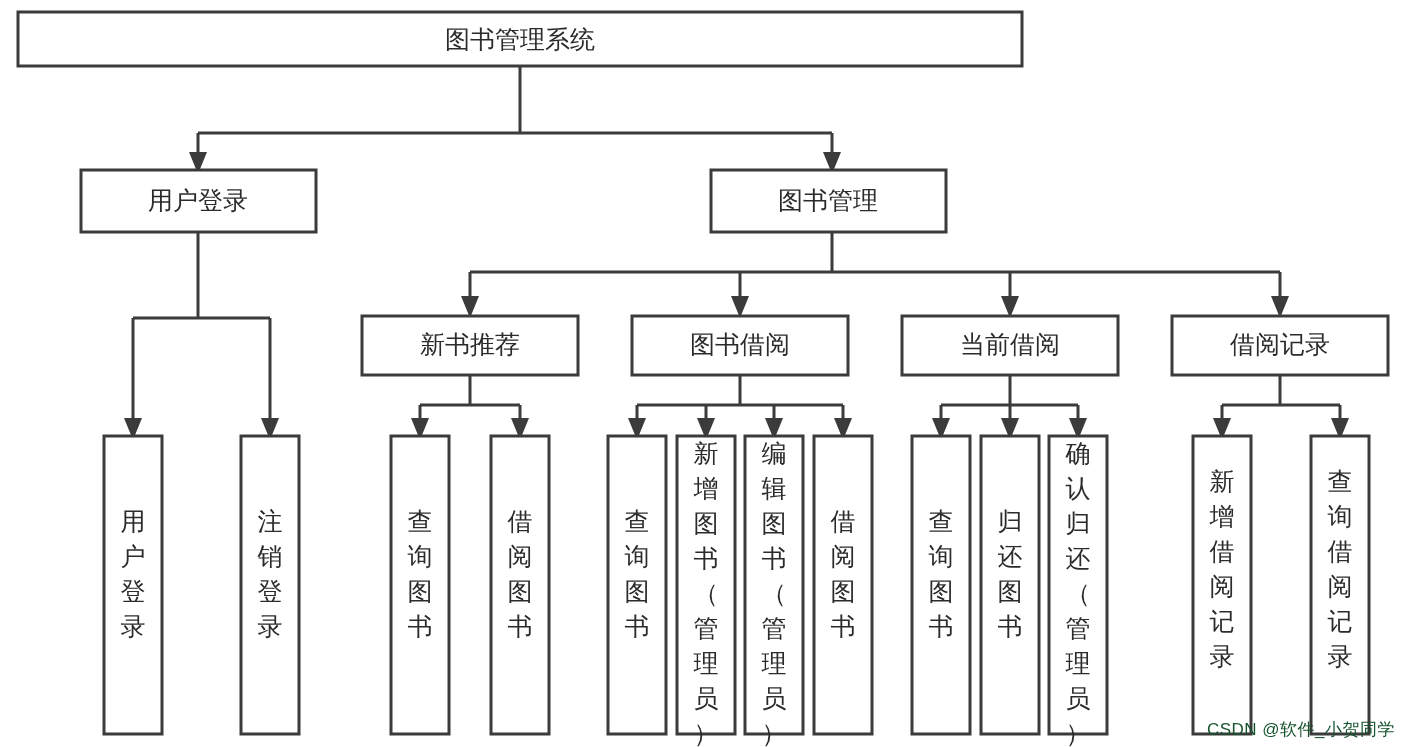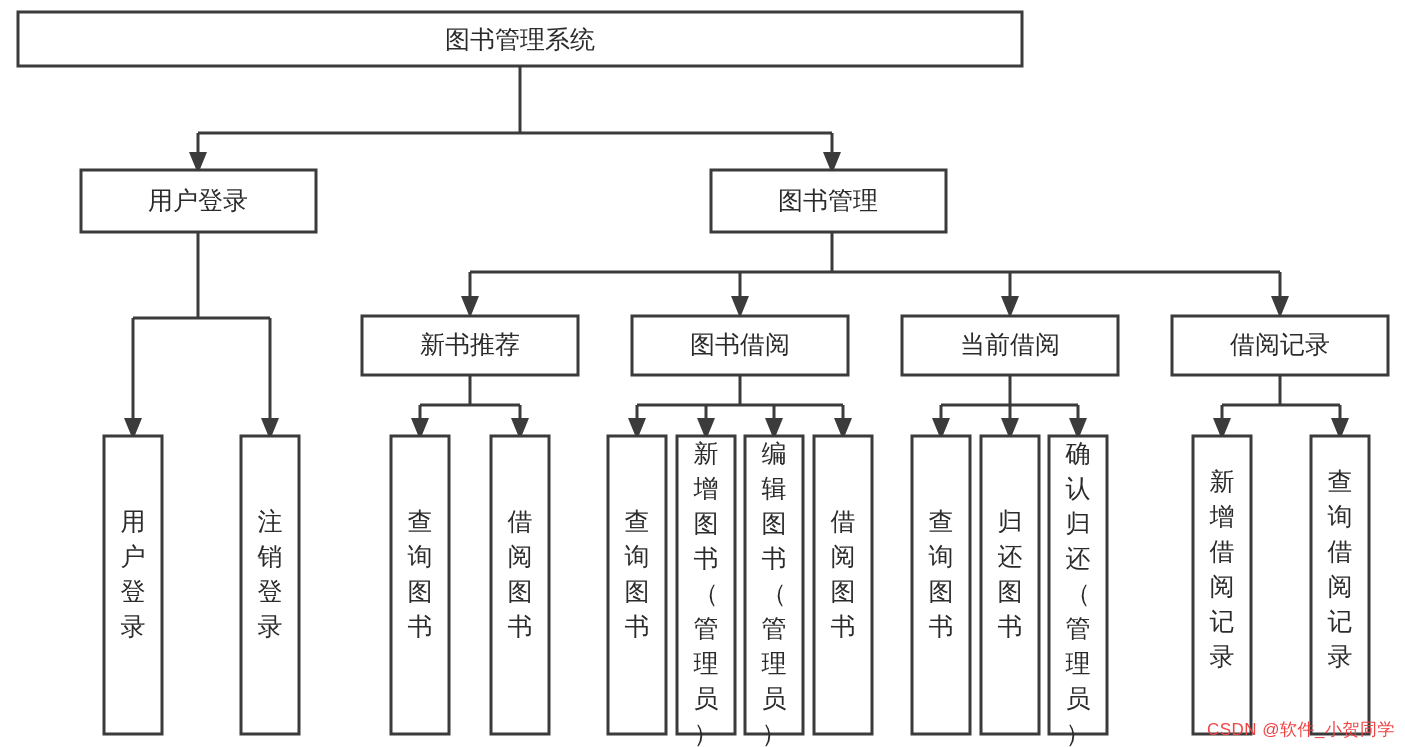--- a/index.html
+++ b/index.html
@@ -16,21 +16,21 @@
     fill:#2b2b2b;font-size:25px;text-anchor:middle;
     dominant-baseline:middle;
   }
   .leaf-label{
     font-family:"Liberation Sans","DejaVu Sans",sans-serif;
     fill:#2b2b2b;font-size:25px;text-anchor:middle;
   }
   .watermark{
     position:absolute;right:10px;bottom:6px;
     font-family:"Liberation Sans","DejaVu Sans",sans-serif;
-    font-size:17px;color:#ef4444;white-space:nowrap;
+    font-size:17px;color:#14532d;white-space:nowrap;
     letter-spacing:0.5px;pointer-events:none;
   }
 </style>
 </head>
 <body>
 
 <svg id="diagram" viewBox="0 0 1405 747" xmlns="http://www.w3.org/2000/svg">
 
   <defs>
     <g id="arrowGlyph">

